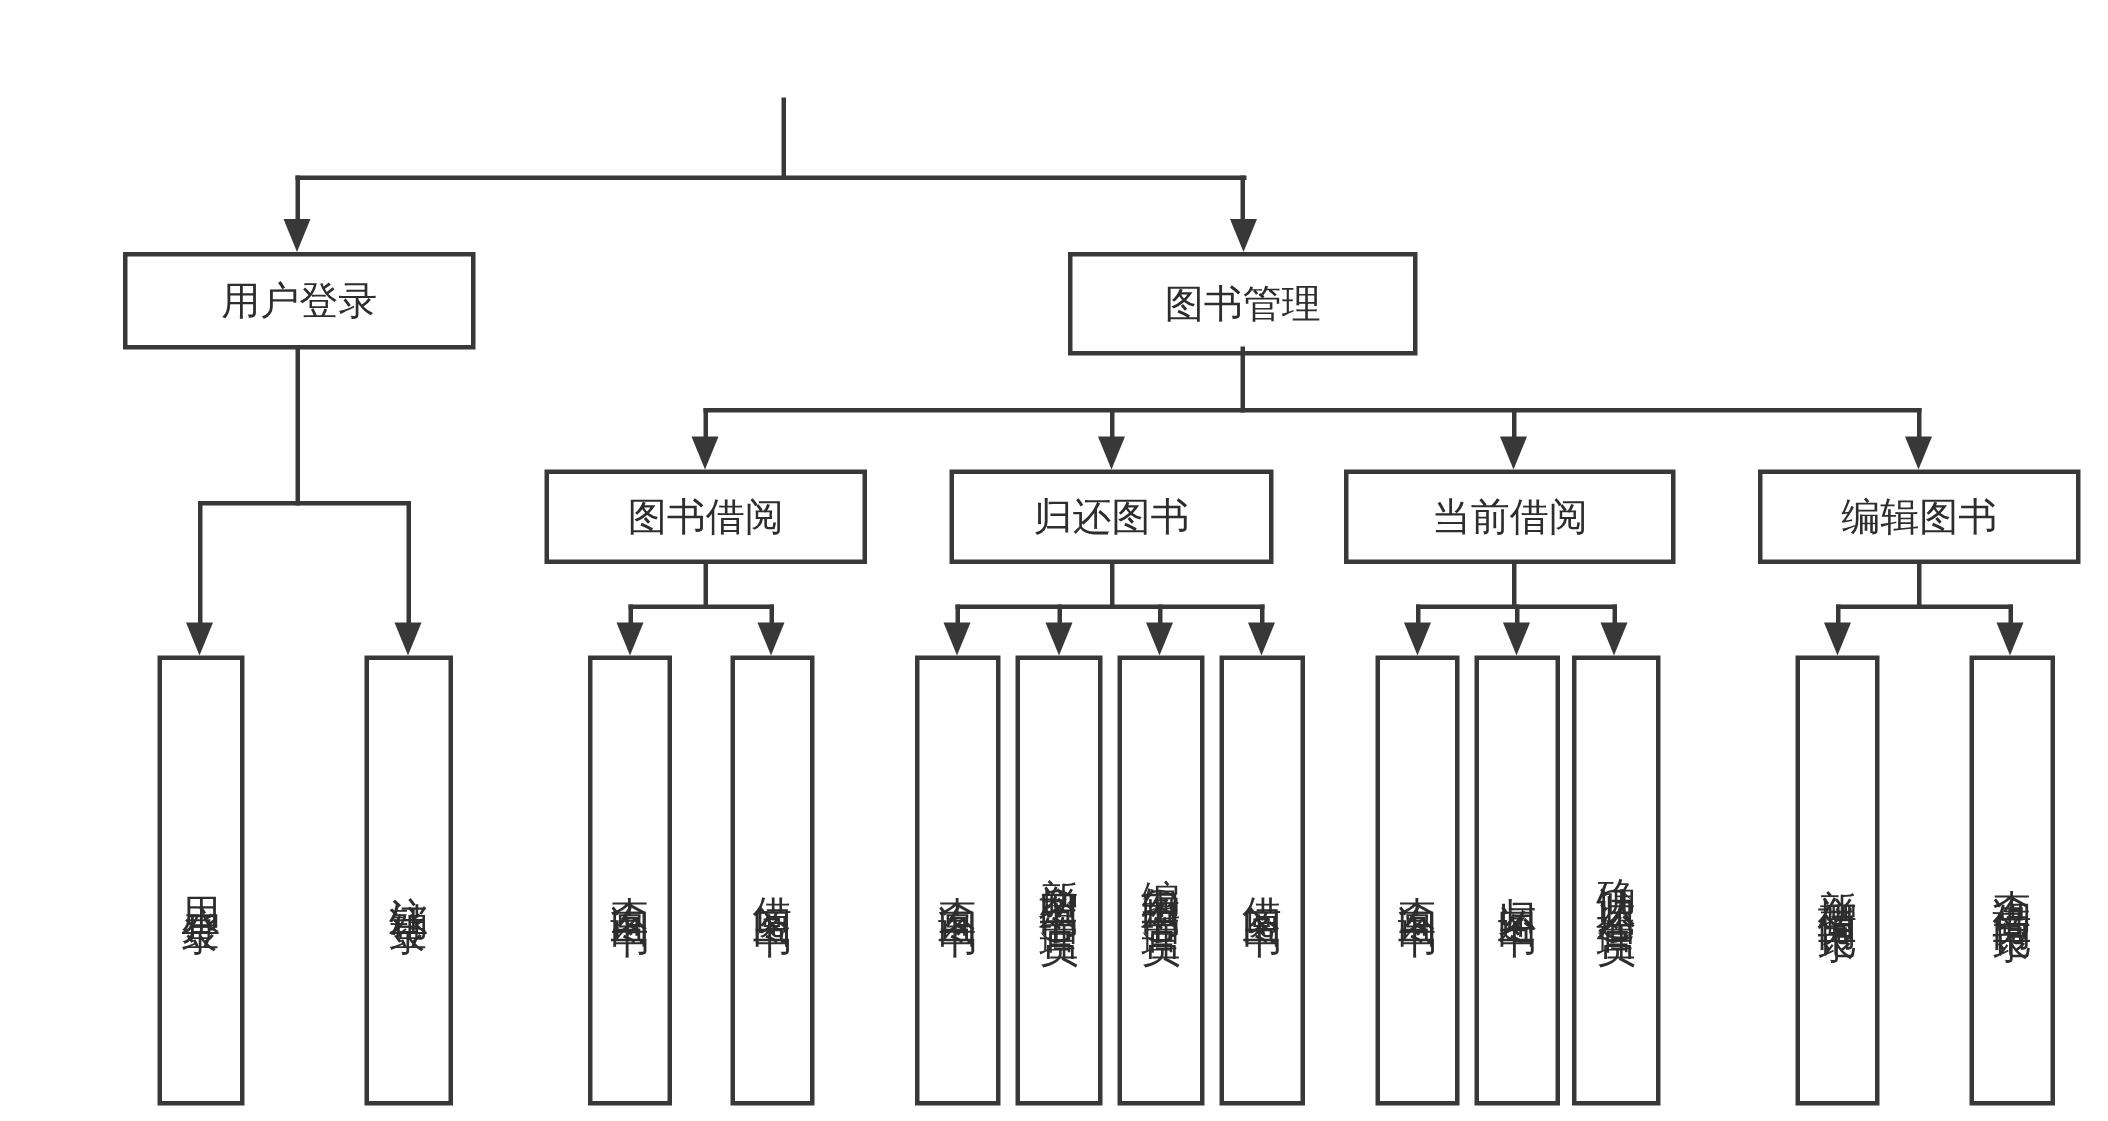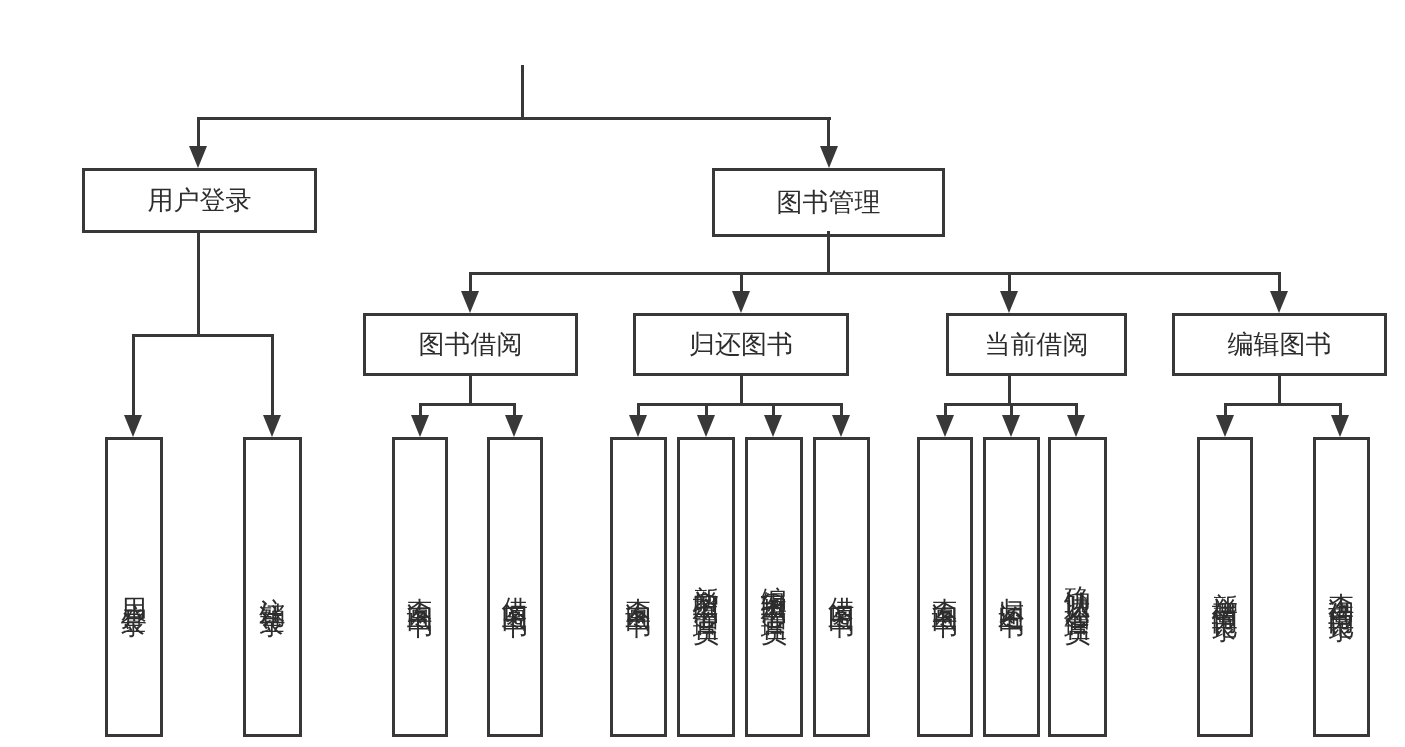--- a/index.html
+++ b/index.html
@@ -56,21 +56,21 @@
 
 
   <div class="box" style="left:82px;top:168px;width:235px;height:65px">用户登录</div>
 
   <div class="box" style="left:712px;top:168px;width:233px;height:69px">图书管理</div>
 
   <div class="box" style="left:363px;top:313px;width:215px;height:63px">图书借阅</div>
 
   <div class="box" style="left:633px;top:313px;width:216px;height:63px">归还图书</div>
 
-  <div class="box" style="left:946px;top:313px;width:181px;height:63px">当前借阅</div>
+  <div class="box" style="left:896px;top:313px;width:221px;height:63px">当前借阅</div>
 
   <div class="box" style="left:1172px;top:313px;width:215px;height:63px">编辑图书</div>
 
   <div class="box leaf" style="left:105px;top:437px;width:58px;height:300px">
     <span class="vtext">用户登录</span>
   </div>
   <div class="box leaf" style="left:243px;top:437px;width:59px;height:300px">
     <span class="vtext">注销登录</span>
   </div>
 

